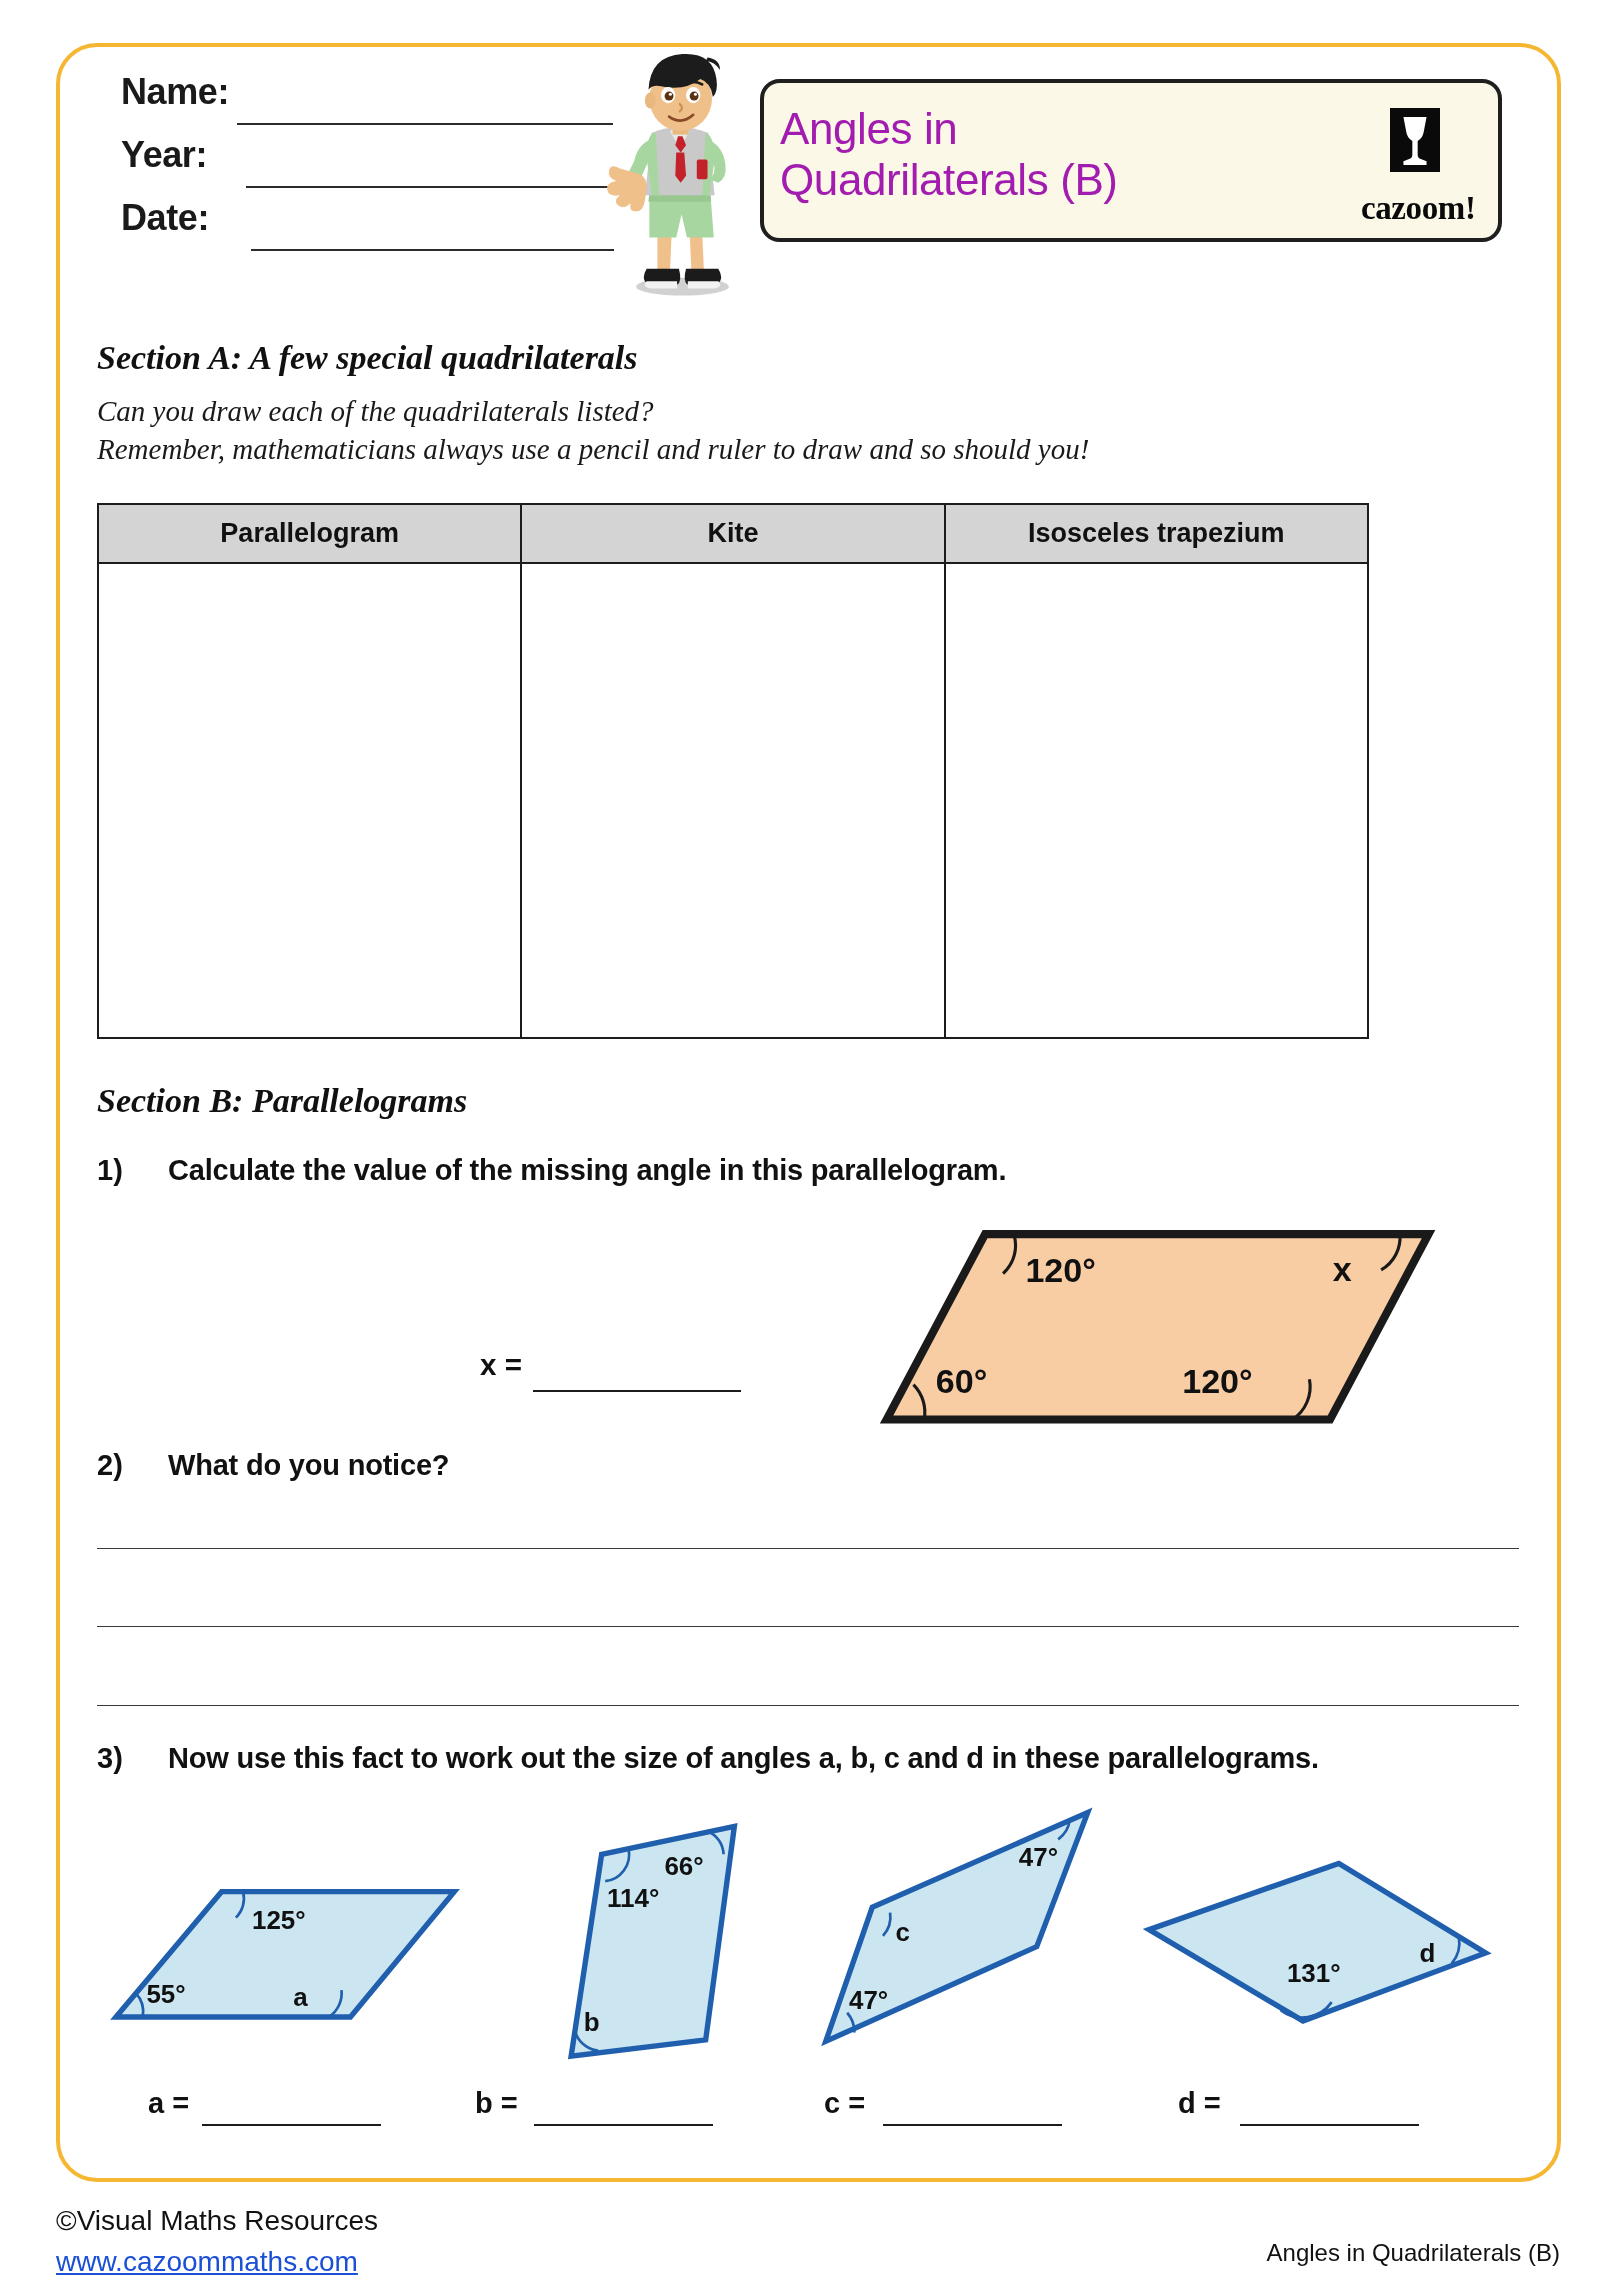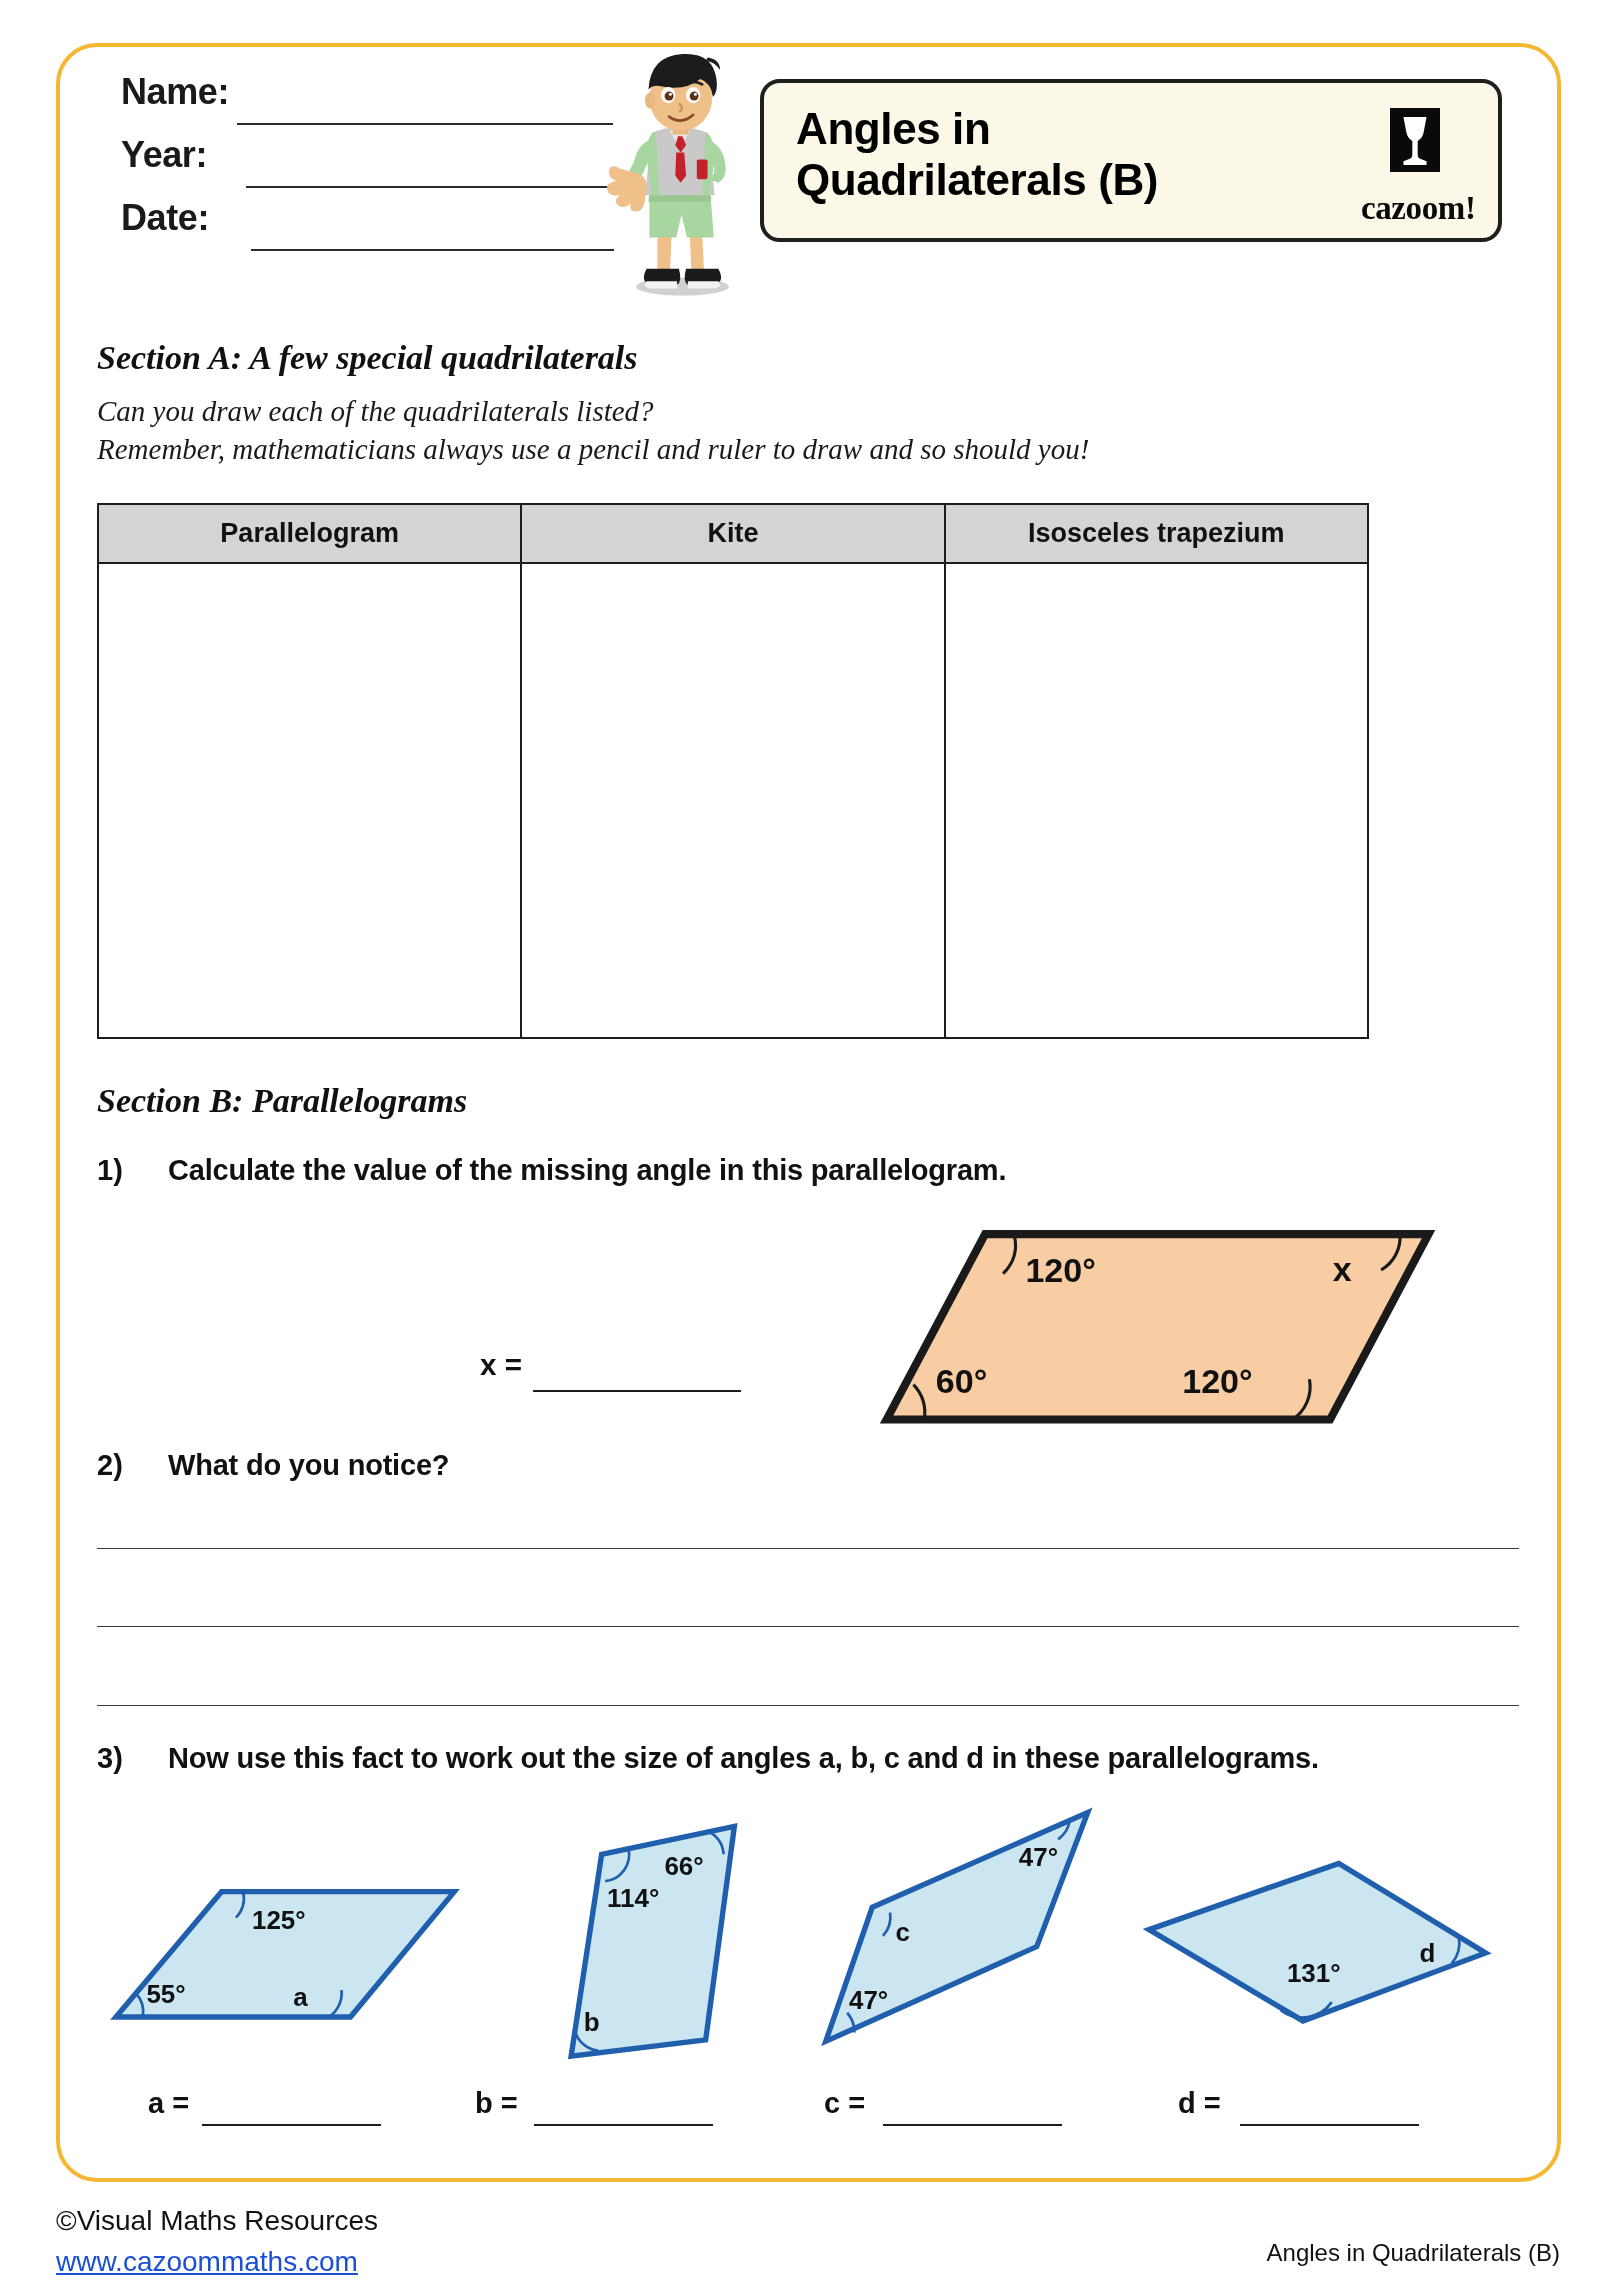--- a/index.html
+++ b/index.html
@@ -45,24 +45,24 @@
   
   .title-plaque{
     position:absolute;left:704px;top:36px;
     width:742px;height:163px;
     background:#FBF8E8;
     border:4.5px solid #1f1f1f;
     border-radius:19.7px;
     box-sizing:border-box;
   }
   .title-text{
-    position:absolute;left:32px;top:19.7px;
+    position:absolute;left:16px;top:19.7px;
     width:537px;
-    font-size:44px;font-weight:bold;line-height:1.17;
-    color:#000000;letter-spacing:-0.4px;
+    font-size:44px;font-weight:normal;line-height:1.17;
+    color:#a21caf;letter-spacing:-0.4px;
   }
   .cazoom-logo{
     position:absolute;right:30px;top:25px;
     width:107px;height:104px;
     text-align:center;
   }
   .cz-square{
     width:50px;height:64px;background:#0a0a0a;
     margin:0 auto;position:relative;
   }

